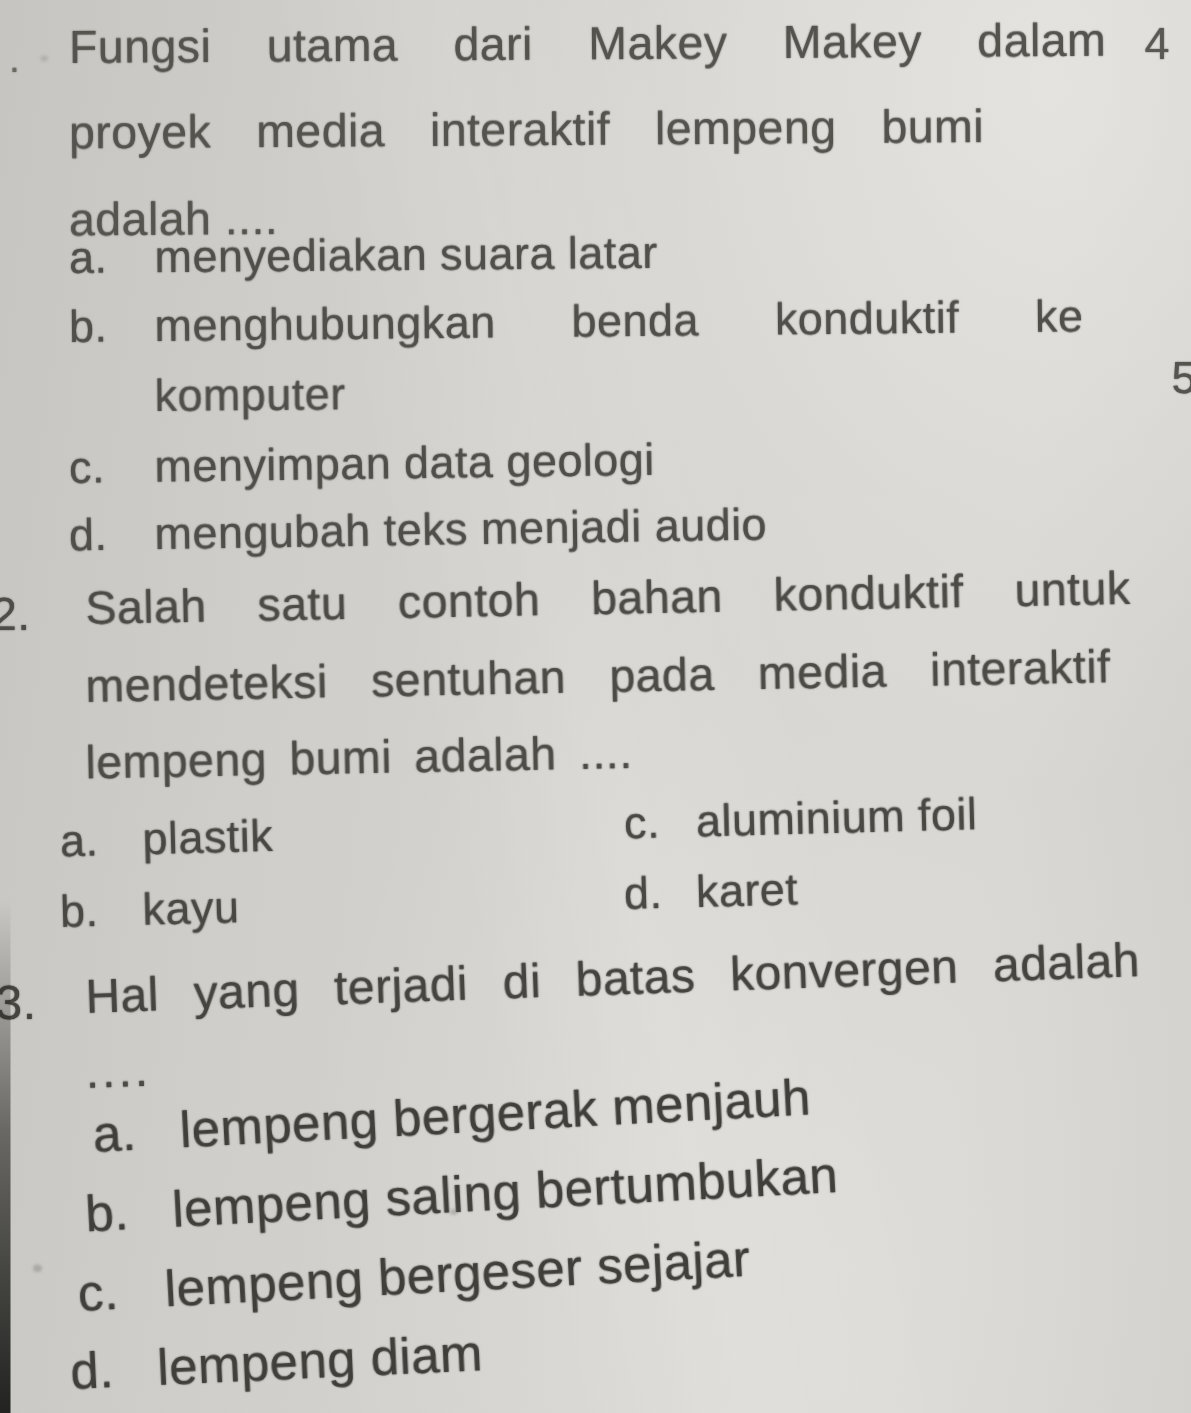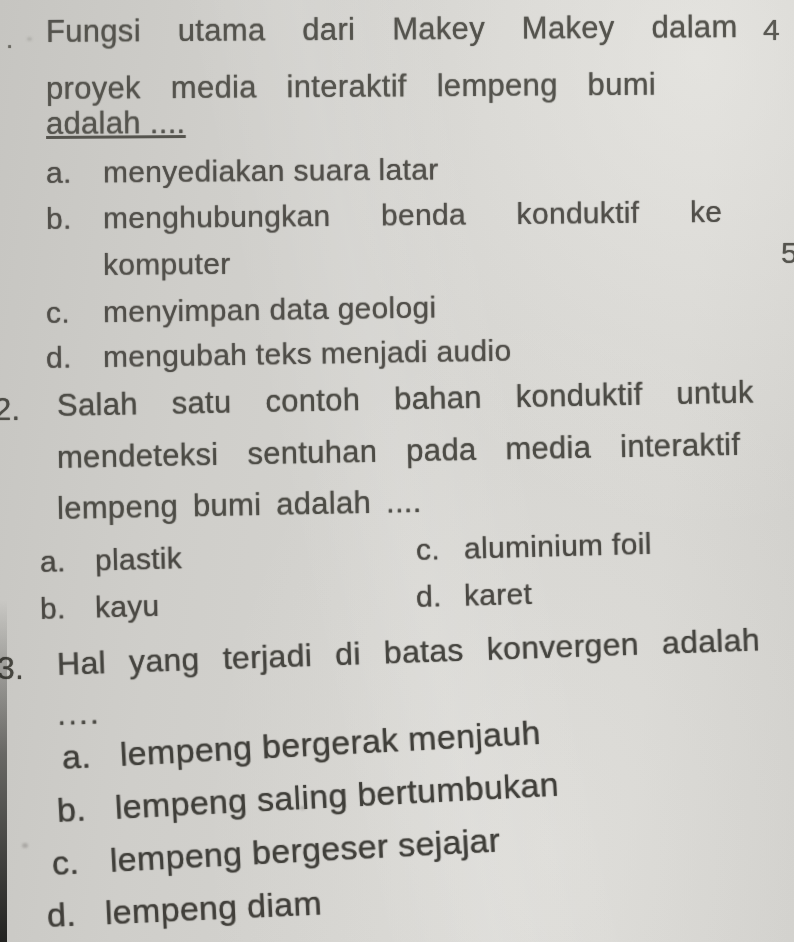--- a/index.html
+++ b/index.html
@@ -48,21 +48,21 @@
 <body>
 
 <div class="canvas">
   <div class="sheen"></div>
 
   <div class="line" style="left:6px; top:24px; font-size:26px; color:#6a6962;">.</div>
 
   <div class="line" style="left:46px; top:14px; font-size:31px; word-spacing:28px; --rot:-0.4deg; color:#54534d;">Fungsi utama dari Makey Makey dalam</div>
   <div class="line" style="left:763px; top:13px; font-size:30px; color:#5a5953;">4</div>
   <div class="line" style="left:46px; top:71px; font-size:31px; word-spacing:21px; --rot:-0.4deg; color:#54534d;">proyek media interaktif lempeng bumi</div>
-  <div class="line" style="left:46px; top:106px; font-size:31px; --rot:-0.4deg; color:#55544e;text-decoration:underline;">adalah ....</div>
+  <div class="line" style="left:46px; top:129px; font-size:31px; --rot:-0.4deg; color:#55544e;">adalah ....</div>
 
   <div class="line" style="left:46px; top:156px; font-size:30px; --rot:-0.5deg; color:#514f4a;">
     <span class="marker" style="width:57px;">a.</span><span>menyediakan suara latar</span>
   </div>
 
   <div class="line" style="left:46px; top:202px; font-size:30px; word-spacing:42px; --rot:-0.6deg; color:#514f4a;">
     <span class="marker" style="width:57px; word-spacing:0;">b.</span><span>menghubungkan benda konduktif ke</span>
   </div>
   <div class="line" style="left:103px; top:248px; font-size:30px; --rot:-0.5deg; color:#514f4a;">komputer</div>
   <div class="line" style="left:781px; top:236px; font-size:30px; color:#55544e;">5</div>

